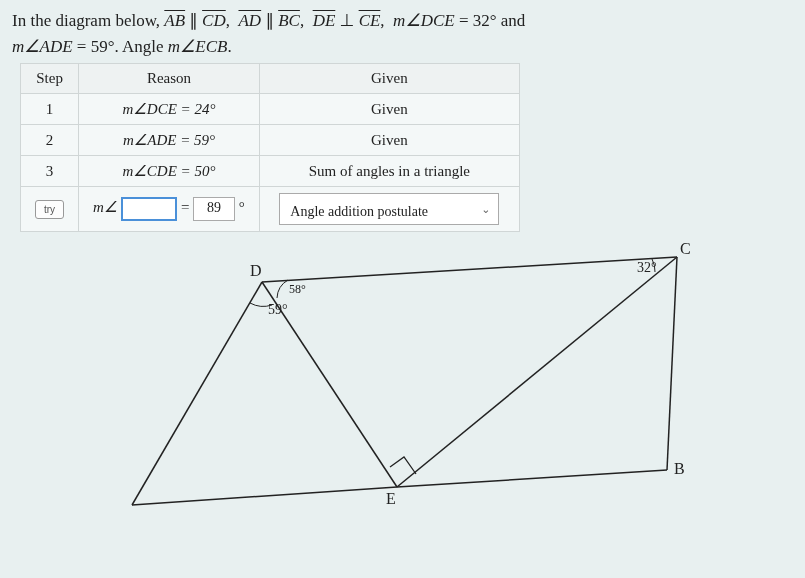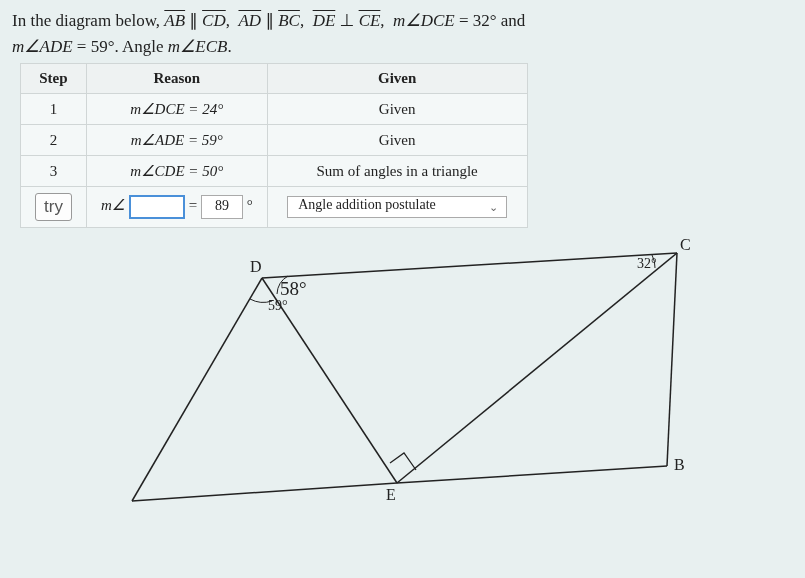--- a/index.html
+++ b/index.html
@@ -25,31 +25,31 @@
       margin-left: 8px;
       margin-bottom: 10px;
     }
     table.proof th, table.proof td {
       padding: 6px 14px;
       text-align: center;
       border: 1px solid #d0d6d6;
       background: #f4f8f8;
     }
     table.proof th {
-      font-weight: bold;
+      font-weight: normal;
       background: #eef2f2;
     }
     table.proof td.reason { text-align: center; min-width: 260px; font-family: Liberation Serif, serif; }
     table.proof td.angle-col { min-width: 160px; }
     .try-btn {
       border: 1px solid #999;
       background: #fdfdfd;
       border-radius: 3px;
       padding: 3px 8px;
-      font-size: 17px;
+      font-size: 10px;
       font-family: sans-serif;
       color: #555;
       display: inline-block;
     }
     .input-box {
       border: 2px solid #4a90d9;
       background: #fff;
       width: 56px;
       height: 24px;
       display: inline-block;
@@ -58,21 +58,21 @@
       font-size: 14px;
       padding: 2px;
     }
     .input-box.small {
       border: 1px solid #aaa;
       width: 42px;
     }
     .select-box {
       border: 1px solid #aaa;
       background: #fff;
-      padding: 0 24px 4px 10px;
+      padding: 10px 24px 4px 10px;
       font-size: 14px;
       display: inline-block;
       position: relative;
       min-width: 220px;
       text-align: left;
     }
     .chevron {
       position: absolute;
       right: 8px;
       top: 50%;
@@ -175,16 +175,16 @@
     <path d="M 268 225 L 282 215 L 294 232" fill="none" stroke="#222" stroke-width="1.3"></path>
 
     <path d="M 155 56 A 22 22 0 0 1 166 38" fill="none" stroke="#222" stroke-width="1"></path>
     <path d="M 150 63 A 28 28 0 0 1 128 61" fill="none" stroke="#222" stroke-width="1"></path>
     <path d="M 533 30 A 26 26 0 0 0 530 17" fill="none" stroke="#222" stroke-width="1"></path>
   </svg>
   <div class="diagram-label" style="left:128px; top:20px;">D</div>
   <div class="diagram-label" style="left:558px; top:-2px;">C</div>
   <div class="diagram-label" style="left:264px; top:248px;">E</div>
   <div class="diagram-label" style="left:552px; top:218px;">B</div>
-  <div class="diagram-label" style="left:158px; top:40px; font-size:19px;">58°</div>
+  <div class="diagram-label" style="left:167px; top:40px; font-size:12px;">58°</div>
   <div class="diagram-label" style="left:146px; top:60px; font-size:14px;">59°</div>
   <div class="diagram-label" style="left:515px; top:18px; font-size:14px;">32°</div>
 </div>
 
 </body></html>

